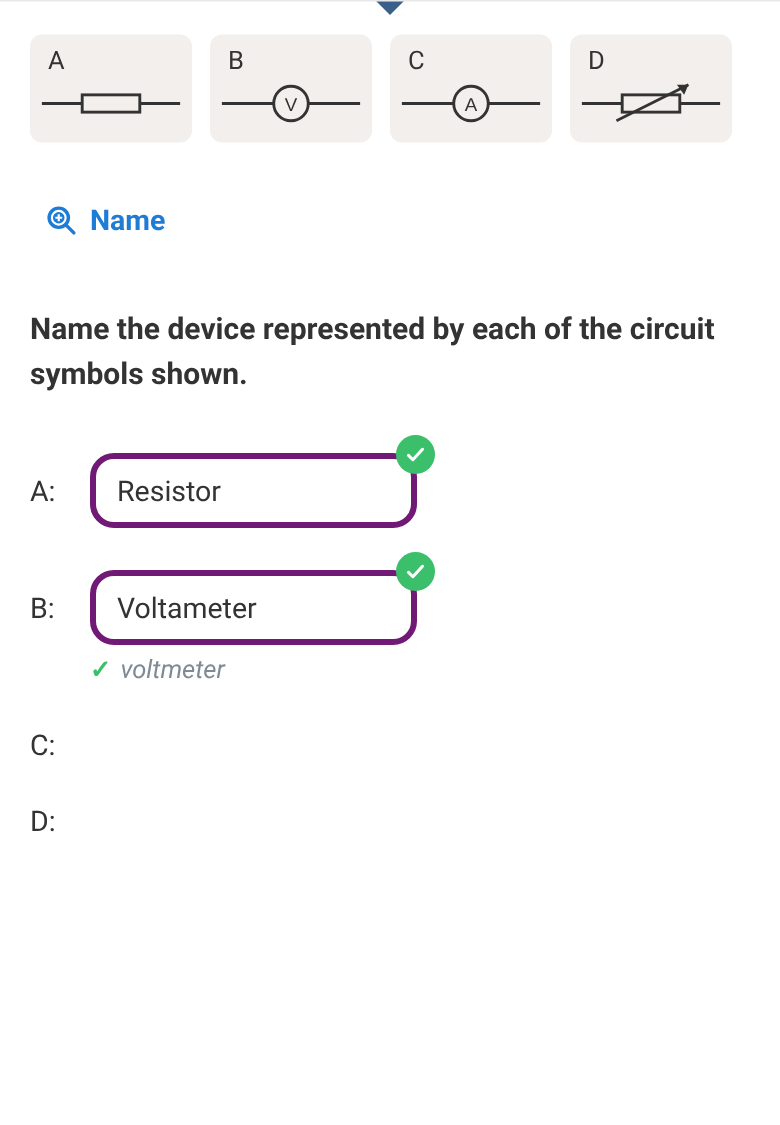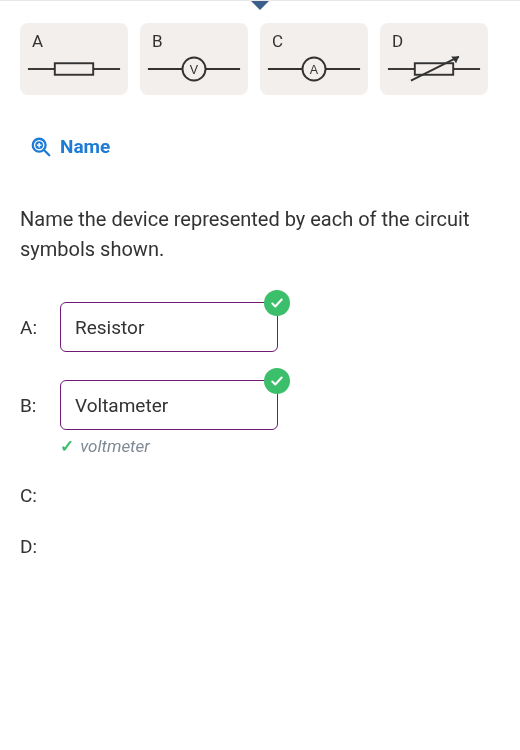--- a/index.html
+++ b/index.html
@@ -48,42 +48,43 @@
     color: #1e7bd6;
     font-weight: 700;
     font-size: 19px;
     cursor: pointer;
   }
   .question-text {
     padding: 36px 20px 10px;
     font-size: 20px;
     line-height: 1.5;
     color: #333;
+    font-weight: bold;
   }
   .answers {
     padding: 10px 20px 10px;
   }
   .answer-row {
     display: flex;
     align-items: center;
     margin-top: 28px;
     position: relative;
   }
   .answer-row:first-child { margin-top: 18px; }
   .row-label {
     min-width: 40px;
     font-size: 19px;
     color: #333;
   }
   .input-wrap { position: relative; }
   .answer-input {
     width: 218px;
     height: 50px;
-    border: 1px solid #701a75;
-    border-radius: 6px;
+    border: 4px solid #701a75;
+    border-radius: 16px;
     padding: 0 14px;
     font-size: 19px;
     color: #333;
     font-family: inherit;
     outline: none;
   }
   .answer-input.highlight {
     border: 3px solid #7fd4e8;
     border-radius: 8px;
   }

